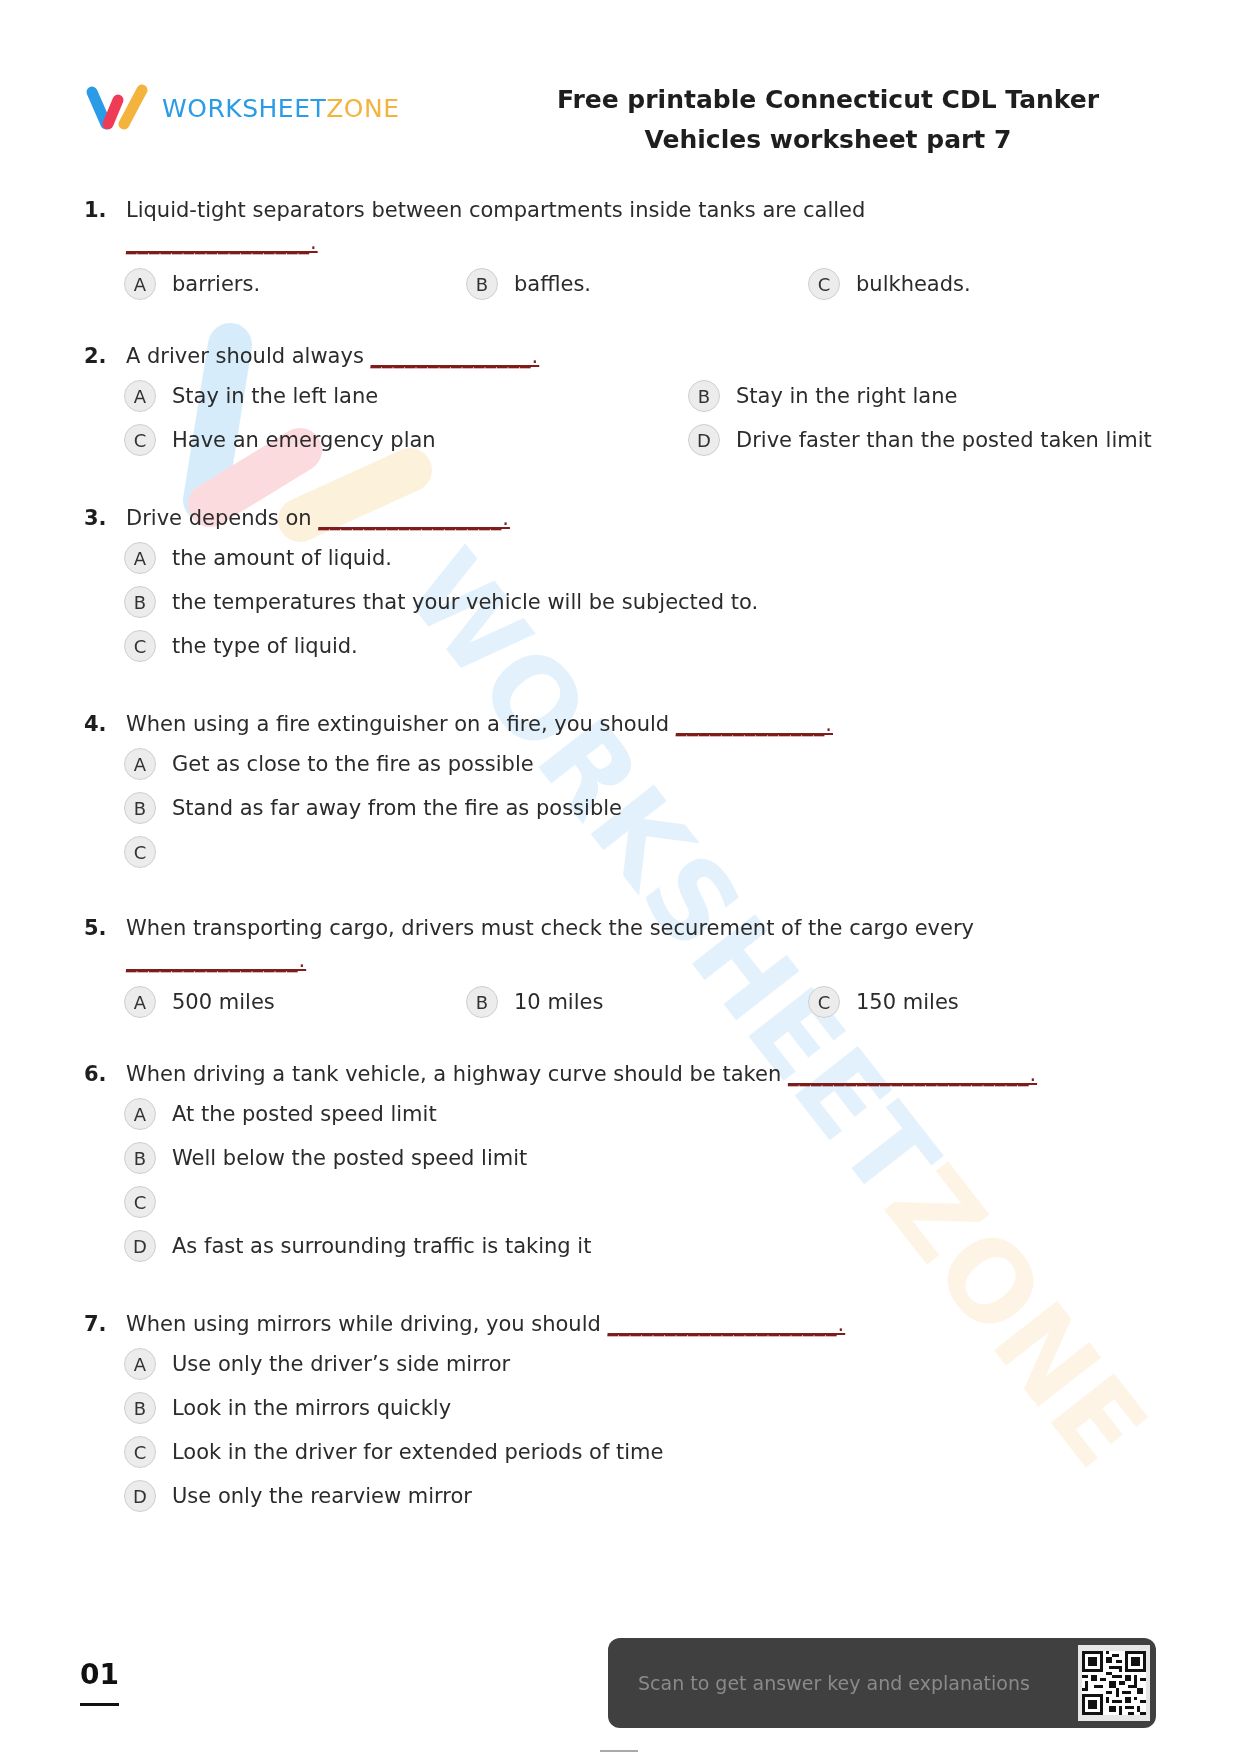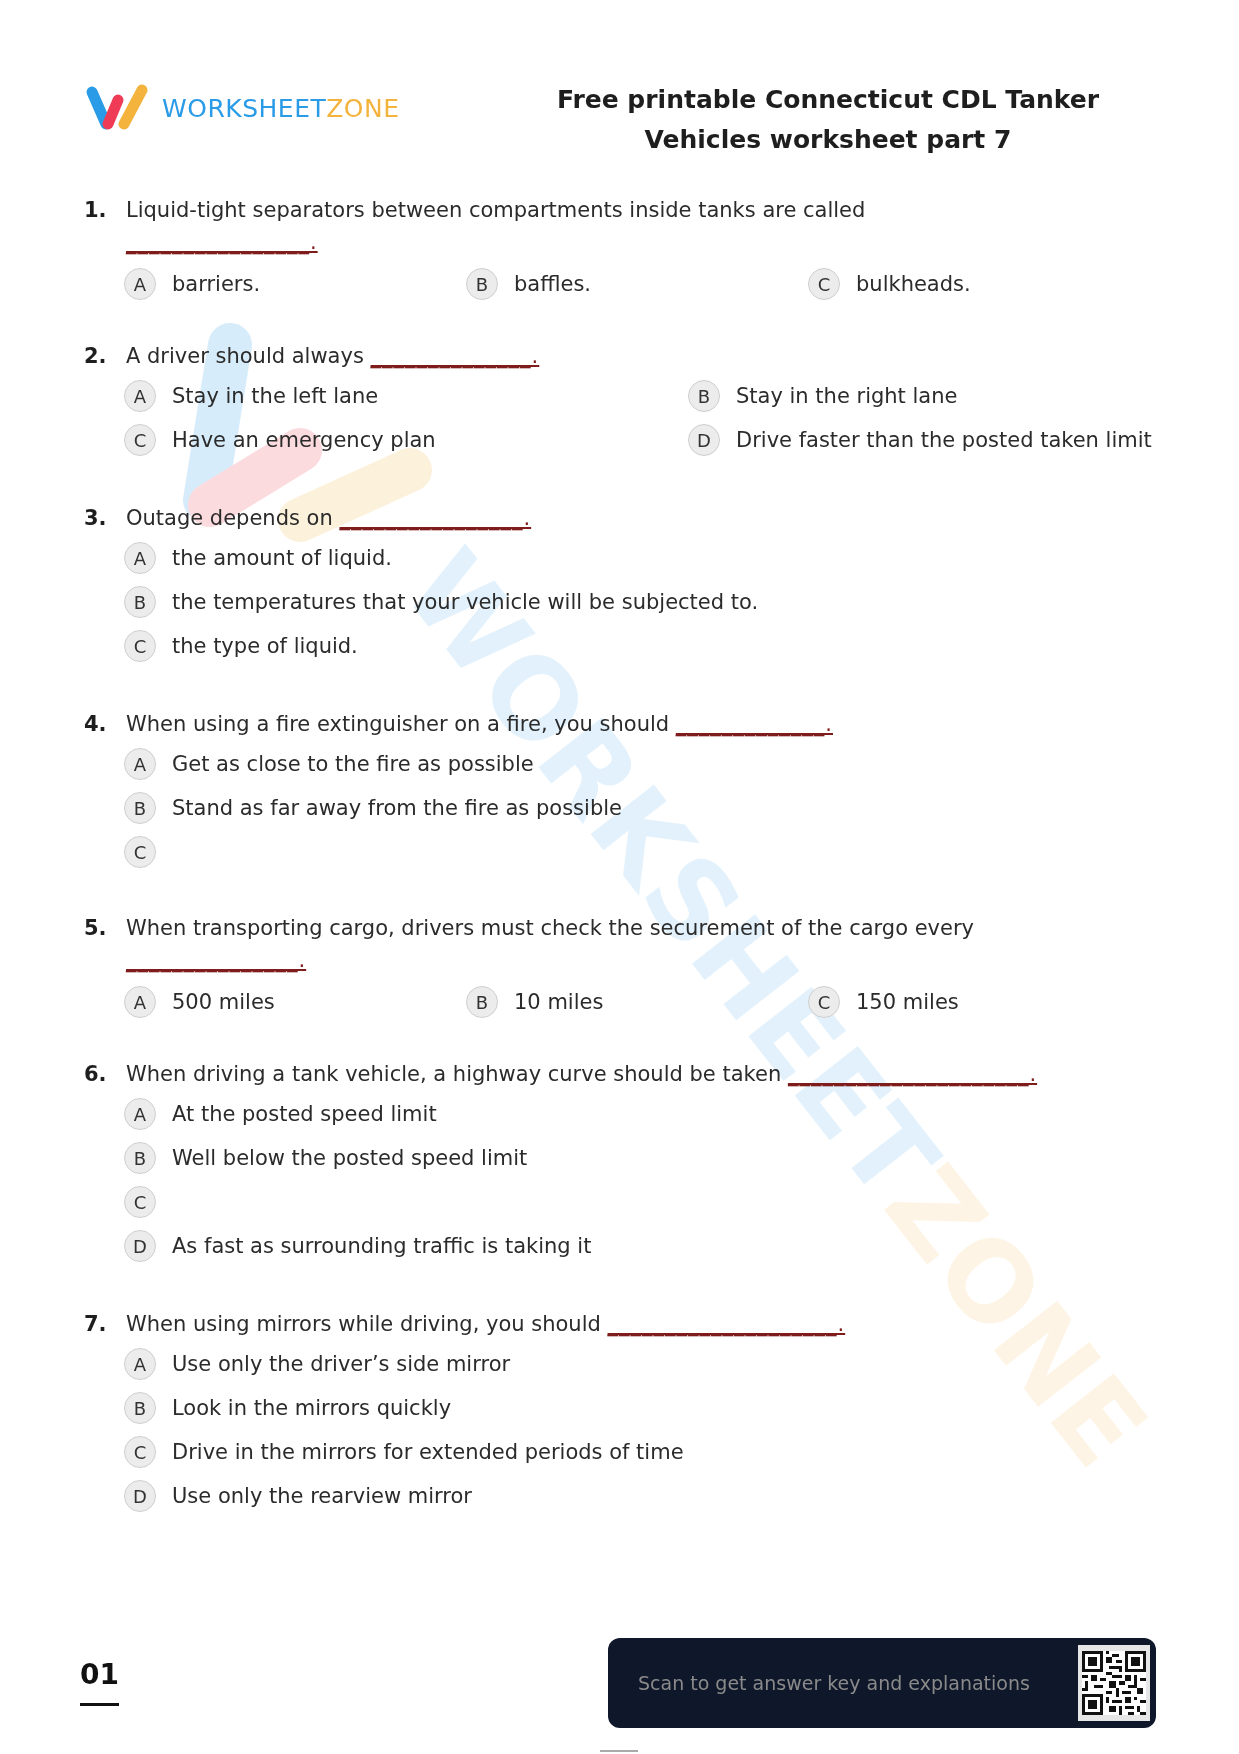--- a/index.html
+++ b/index.html
@@ -29,21 +29,21 @@
   .opts { margin-left: 40px; position: relative; }
   .opt { display: flex; align-items: center; font-size: 21px; height: 44px; color: #2b2b2b; }
   .badge { width: 32px; height: 32px; border-radius: 50%; background: #ececec; border: 1px solid #cfcfcf;
            display: flex; align-items: center; justify-content: center; font-size: 18px; color: #333; margin-right: 16px; flex-shrink: 0; box-sizing: border-box; }
   .grid2 { display: grid; grid-template-columns: 564px 500px; }
   .grid3 { display: grid; grid-template-columns: 342px 342px 342px; }
 
   
   .page-num { position: absolute; left: 80px; top: 1660px; font-size: 28px; font-weight: bold; color: #111;
               border-bottom: 3px solid #111; line-height: 30px; padding-bottom: 13px; }
-  .scan-box { position: absolute; left: 608px; top: 1638px; width: 548px; height: 90px; background: #0f172a; border-radius: 12px;
+  .scan-box { position: absolute; left: 608px; top: 1638px; width: 548px; height: 90px; background: #404040; border-radius: 12px;
               display: flex; align-items: center; }
   .scan-text { margin-left: 30px; font-size: 19px; color: #8a8a8a; flex: 1; }
   .qr { width: 72px; height: 76px; background: #e6e6e6; margin-right: 6px; display: flex; align-items: center; justify-content: center; }
   .bottom-line { position: absolute; left: 600px; top: 1750px; width: 38px; height: 2px; background: #aaa; }
 </style>
 </head>
 <body>
 
 <svg class="watermark" viewBox="0 0 1239 1754">
   <g opacity="0.18">
@@ -114,21 +114,21 @@
       <div class="opt">
           <span class="badge">D</span>
           <span>Drive faster than the posted taken limit</span>
         </div>
     </div>
   </div>
 
   <div class="q" style="top:502px;">
     <div class="q-head">
       <span class="q-num">3.</span>
-      <span class="q-text"><span>Outage depends on</span> <span class="blank">________________.</span></span>
+      <span class="q-text"><span>Drive depends on</span> <span class="blank">________________.</span></span>
     </div>
     <div class="opts" style="margin-top:2px;">
       <div class="opt">
           <span class="badge">A</span>
           <span>the amount of liquid.</span>
         </div>
       <div class="opt">
           <span class="badge">B</span>
           <span>the temperatures that your vehicle will be subjected to.</span>
         </div>
@@ -213,21 +213,21 @@
       <div class="opt">
           <span class="badge">A</span>
           <span>Use only the driver’s side mirror</span>
         </div>
       <div class="opt">
           <span class="badge">B</span>
           <span>Look in the mirrors quickly</span>
         </div>
       <div class="opt">
           <span class="badge">C</span>
-          <span>Drive in the mirrors for extended periods of time</span>
+          <span>Look in the driver for extended periods of time</span>
         </div>
       <div class="opt">
           <span class="badge">D</span>
           <span>Use only the rearview mirror</span>
         </div>
     </div>
   </div>
 
   <div class="page-num">01</div>
 

